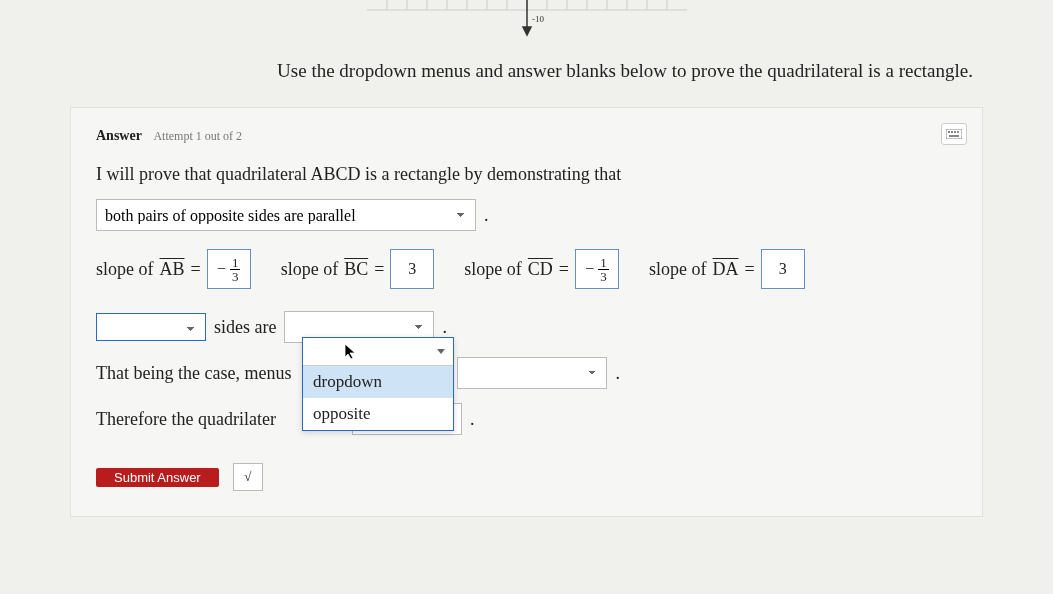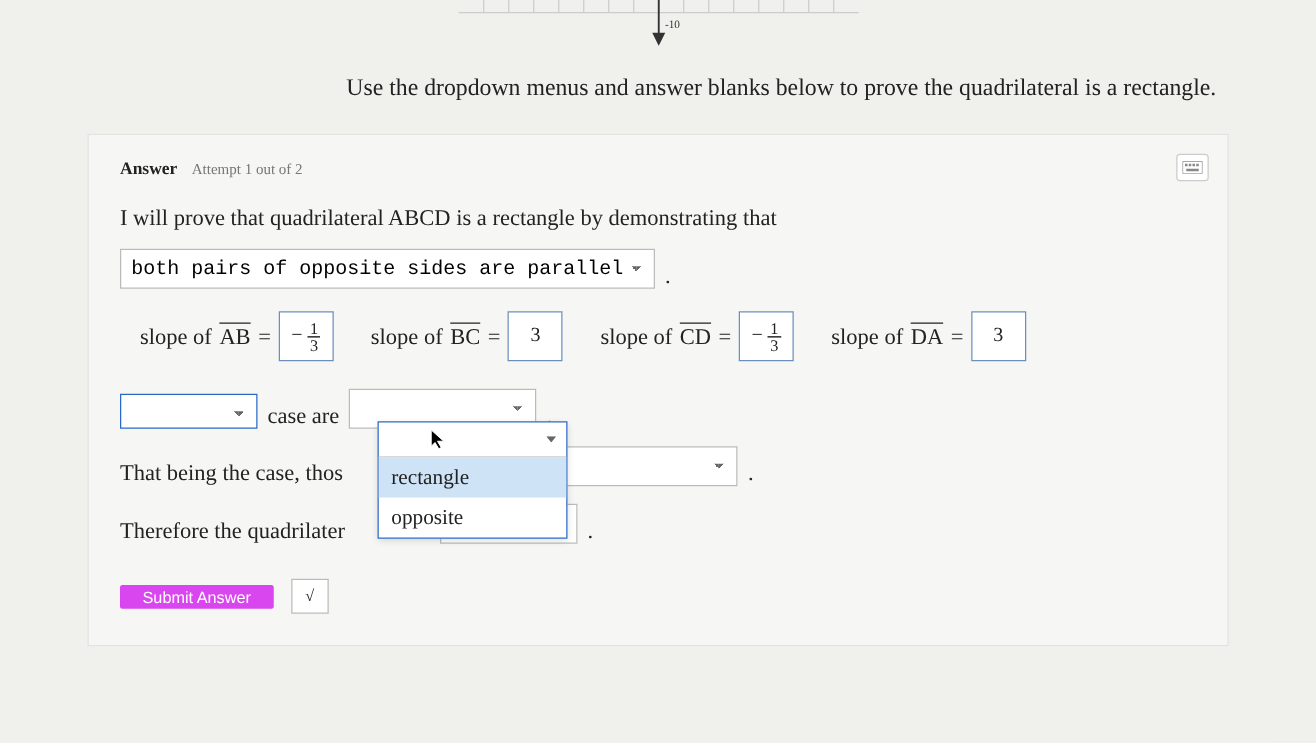--- a/index.html
+++ b/index.html
@@ -49,51 +49,51 @@
     width: 26px; height: 22px;
     border: 1px solid #ccc;
     border-radius: 3px;
     background: #fff;
     display:flex; align-items:center; justify-content:center;
     font-size: 10px;
     cursor:pointer;
   }
   .line {
     display: flex;
-    align-items: flex-end;
+    align-items: center;
     flex-wrap: wrap;
     gap: 6px 8px;
     font-size: 18px;
     margin-bottom: 14px;
     position: relative;
   }
   .seg { text-decoration: overline; }
   select.wide {
-    font-family: Liberation Mono, monospace;
+    font-family: Liberation Serif, serif;
     font-size: 16px;
     padding: 4px 24px 4px 8px;
     border: 1px solid #bbb;
     background: #fff;
     min-width: 380px;
     height: 32px;
     appearance: none;
     background-image: linear-gradient(45deg, transparent 50%, #666 50%), linear-gradient(135deg, #666 50%, transparent 50%);
     background-position: calc(100% - 14px) 13px, calc(100% - 10px) 13px;
     background-size: 4px 4px, 4px 4px;
     background-repeat: no-repeat;
   }
   select.mid { min-width: 160px; }
   select.small { min-width: 110px; height:28px; }
   select.smaller { min-width: 140px; }
   .slope-row {
     display: flex;
     align-items: center;
     gap: 30px;
     font-size: 18px;
-    margin: 18px 16px 22px;
+    margin: 18px 0 22px;
     flex-wrap: wrap;
   }
   .slope-item { display:flex; align-items:center; gap:6px; }
   .valbox {
     border: 1px solid #6a8fbf;
     background: #fff;
     min-width: 44px;
     height: 40px;
     display: inline-flex;
     align-items: center;
@@ -132,21 +132,21 @@
   }
   .cursor {
     position:absolute;
     pointer-events:none;
   }
   .submit-row {
     margin-top: 28px;
     display:flex; align-items:center; gap:14px;
   }
   .submit-btn {
-    background: #d946ef;
+    background: #b91c1c;
     color: #fff;
     border: none;
     padding: 2px 18px;
     font-size: 13px;
     font-family: Arial, sans-serif;
     border-radius: 2px;
     cursor: pointer;
   }
   .check-btn {
     width: 30px; height: 28px;
@@ -259,42 +259,42 @@
         <span>slope of </span>
           <span class="seg">DA</span>
           <span> = </span>
         <span class="valbox">3</span>
       </div>
     </div>
 
     <div class="proof-block">
       <div class="line">
         <select class="wide small boxed" style="min-width:110px"><option></option></select>
-        <span>case are</span>
+        <span>sides are</span>
         <select class="wide smaller" style="min-width:150px"><option></option></select>
         <span>.</span>
       </div>
 
       <div class="dropdown-open">
         <div class="head">
            <svg width="8" height="5">
               <polygon points="0,0 8,0 4,5" fill="#666"></polygon>
             </svg>
         </div>
         <div class="opt hover">
-          <span>rectangle</span>
+          <span>dropdown</span>
           <svg class="cursor" width="14" height="16" style="left:42px;top:6px">
               <polygon points="0,0 0,13 3,10 6,15 8,14 5,9 10,9" fill="#000" stroke="#fff" stroke-width="0.8"></polygon>
             </svg>
         </div>
         <div class="opt">opposite</div>
       </div>
 
       <div class="line">
-        <span>That being the case, thos</span>
+        <span>That being the case, menus</span>
         <span style="width:150px"></span>
         <select class="wide mid" style="min-width:150px"><option></option></select>
         <span>.</span>
       </div>
       <div class="line">
         <span>Therefore the quadrilater</span>
         <span style="width:60px"></span>
         <select class="wide mid" style="min-width:110px"><option></option></select>
         <span>.</span>
       </div>

